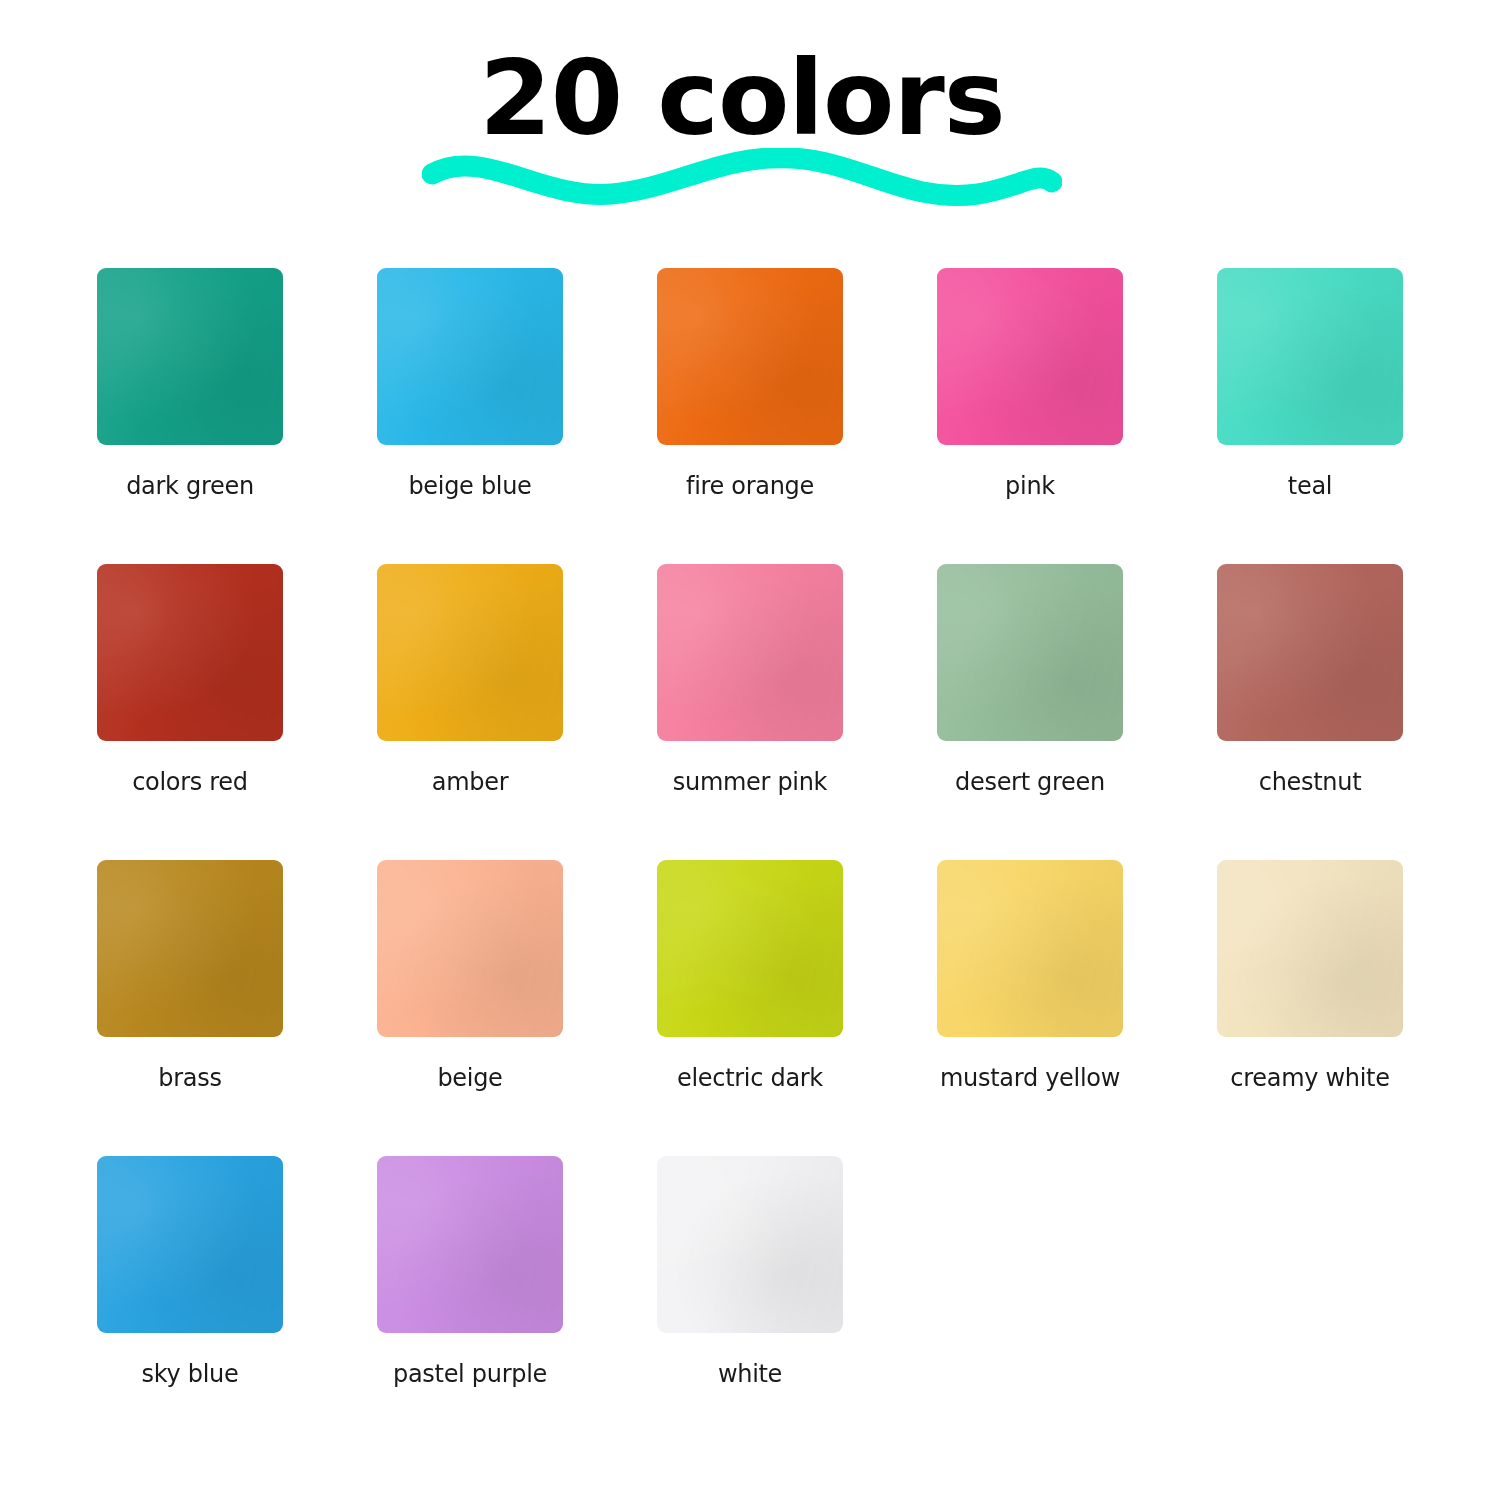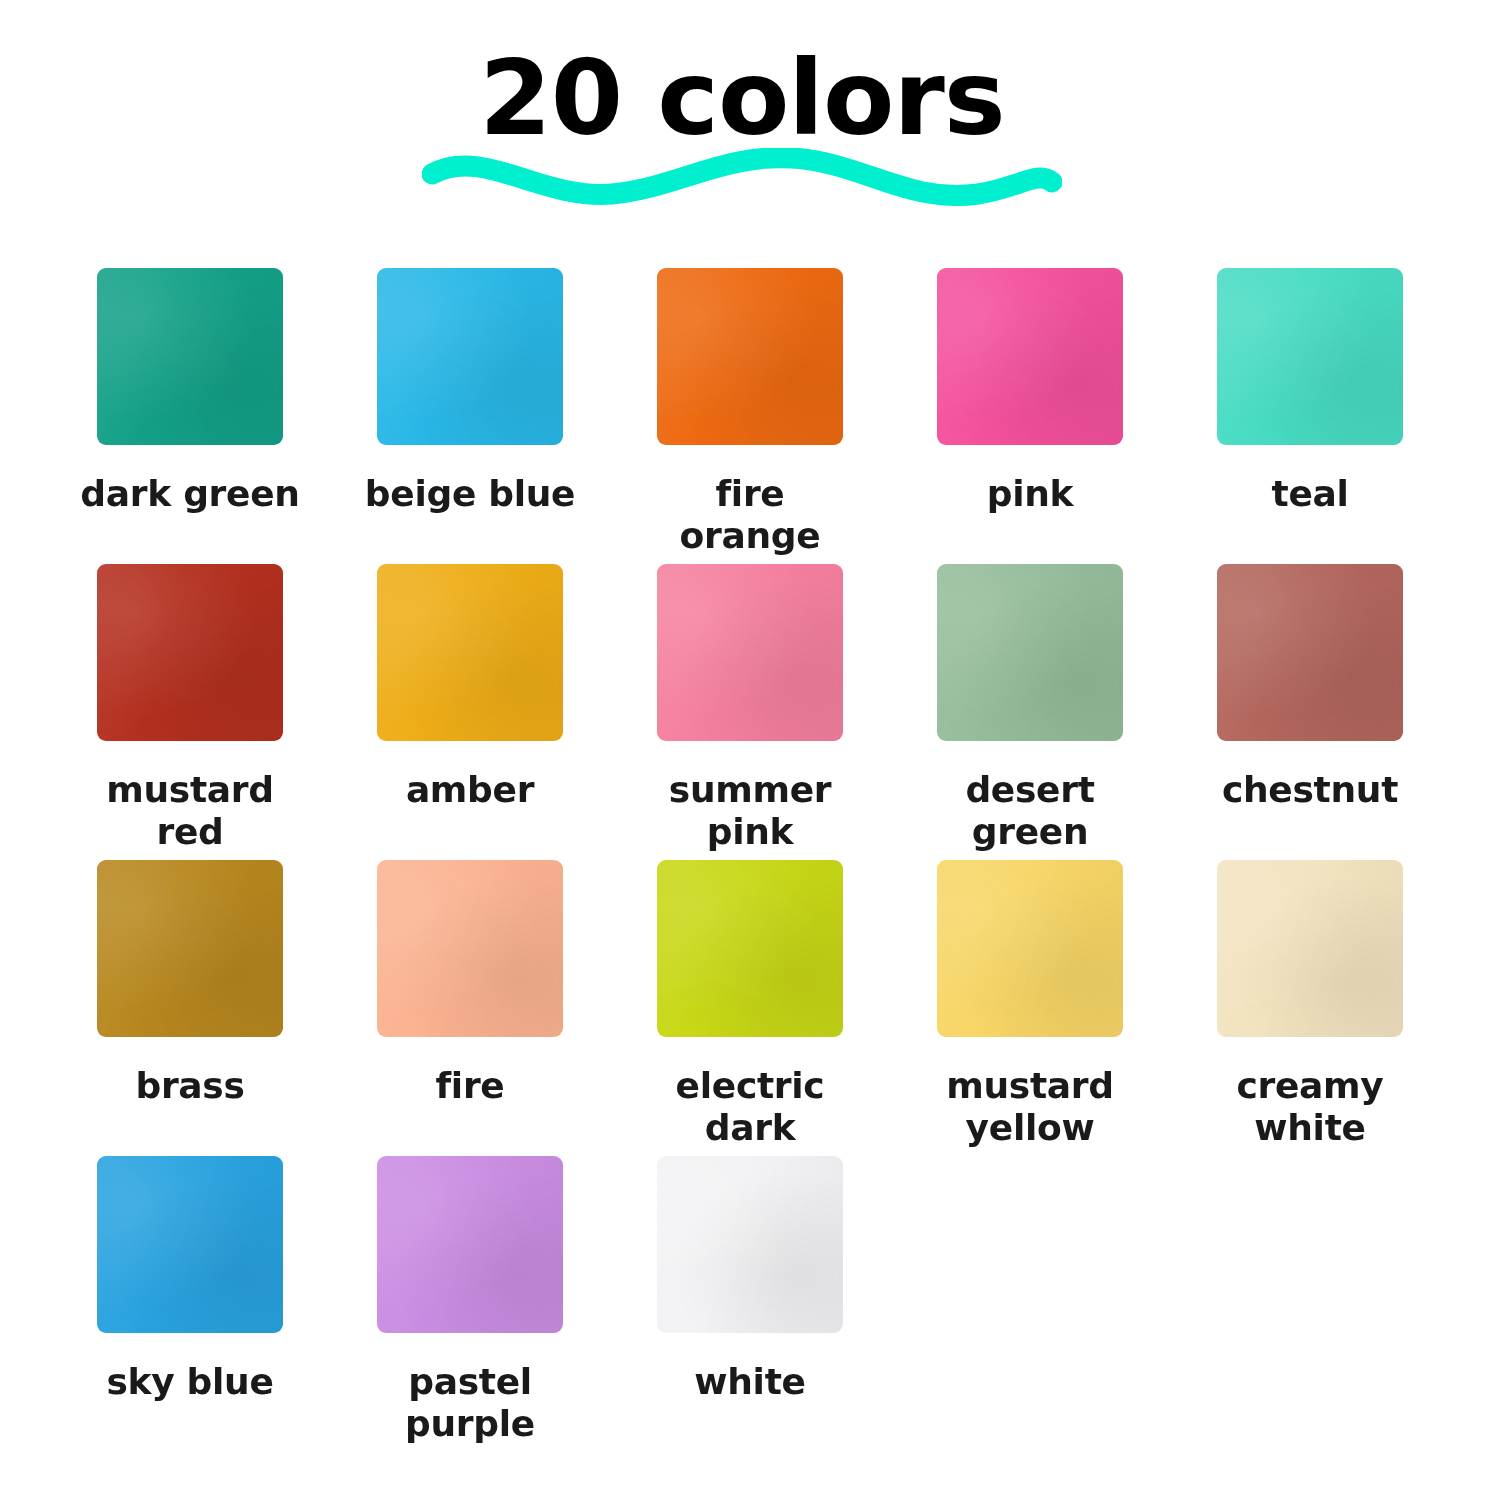--- a/index.html
+++ b/index.html
@@ -90,22 +90,22 @@
     background-image:
       radial-gradient(ellipse at 22% 28%, rgba(255,255,255,0.10), rgba(255,255,255,0) 58%),
       radial-gradient(ellipse at 72% 66%, rgba(0,0,0,0.055), rgba(0,0,0,0) 62%),
       linear-gradient(104deg, rgba(255,255,255,0.07) 0%, rgba(255,255,255,0) 38%, rgba(0,0,0,0.045) 100%);
     pointer-events: none;
   }
 
   .label {
     margin-top: 28px;
     font-family: "DejaVu Sans", "Liberation Sans", sans-serif;
-    font-weight: 700;
-    font-size: 36px;
+    font-weight: 400;
+    font-size: 24px;
     line-height: 1.16;
     color: #1a1a1a;
     text-align: center;
     letter-spacing: -0.3px;
     max-width: 220px;
     word-wrap: break-word;
   }
 </style>
 </head>
 <body style="background: rgb(255, 255, 255);">
@@ -135,21 +135,21 @@
       <div class="cell">
         <div class="swatch" style="background-color: rgb(244, 81, 157);"></div>
         <div class="label">pink</div>
       </div>
       <div class="cell">
         <div class="swatch" style="background-color: rgb(72, 220, 196);"></div>
         <div class="label">teal</div>
       </div>
       <div class="cell">
         <div class="swatch" style="background-color: rgb(180, 48, 31);"></div>
-        <div class="label">mustard red</div>
+        <div class="label">colors red</div>
       </div>
       <div class="cell">
         <div class="swatch" style="background-color: rgb(239, 174, 24);"></div>
         <div class="label">amber</div>
       </div>
       <div class="cell">
         <div class="swatch" style="background-color: rgb(245, 128, 159);"></div>
         <div class="label">summer pink</div>
       </div>
       <div class="cell">
@@ -159,21 +159,21 @@
       <div class="cell">
         <div class="swatch" style="background-color: rgb(179, 103, 93);"></div>
         <div class="label">chestnut</div>
       </div>
       <div class="cell">
         <div class="swatch" style="background-color: rgb(184, 136, 31);"></div>
         <div class="label">brass</div>
       </div>
       <div class="cell">
         <div class="swatch" style="background-color: rgb(251, 179, 145);"></div>
-        <div class="label">fire</div>
+        <div class="label">beige</div>
       </div>
       <div class="cell">
         <div class="swatch" style="background-color: rgb(200, 216, 22);"></div>
         <div class="label">electric dark</div>
       </div>
       <div class="cell">
         <div class="swatch" style="background-color: rgb(248, 214, 102);"></div>
         <div class="label">mustard yellow</div>
       </div>
       <div class="cell">

